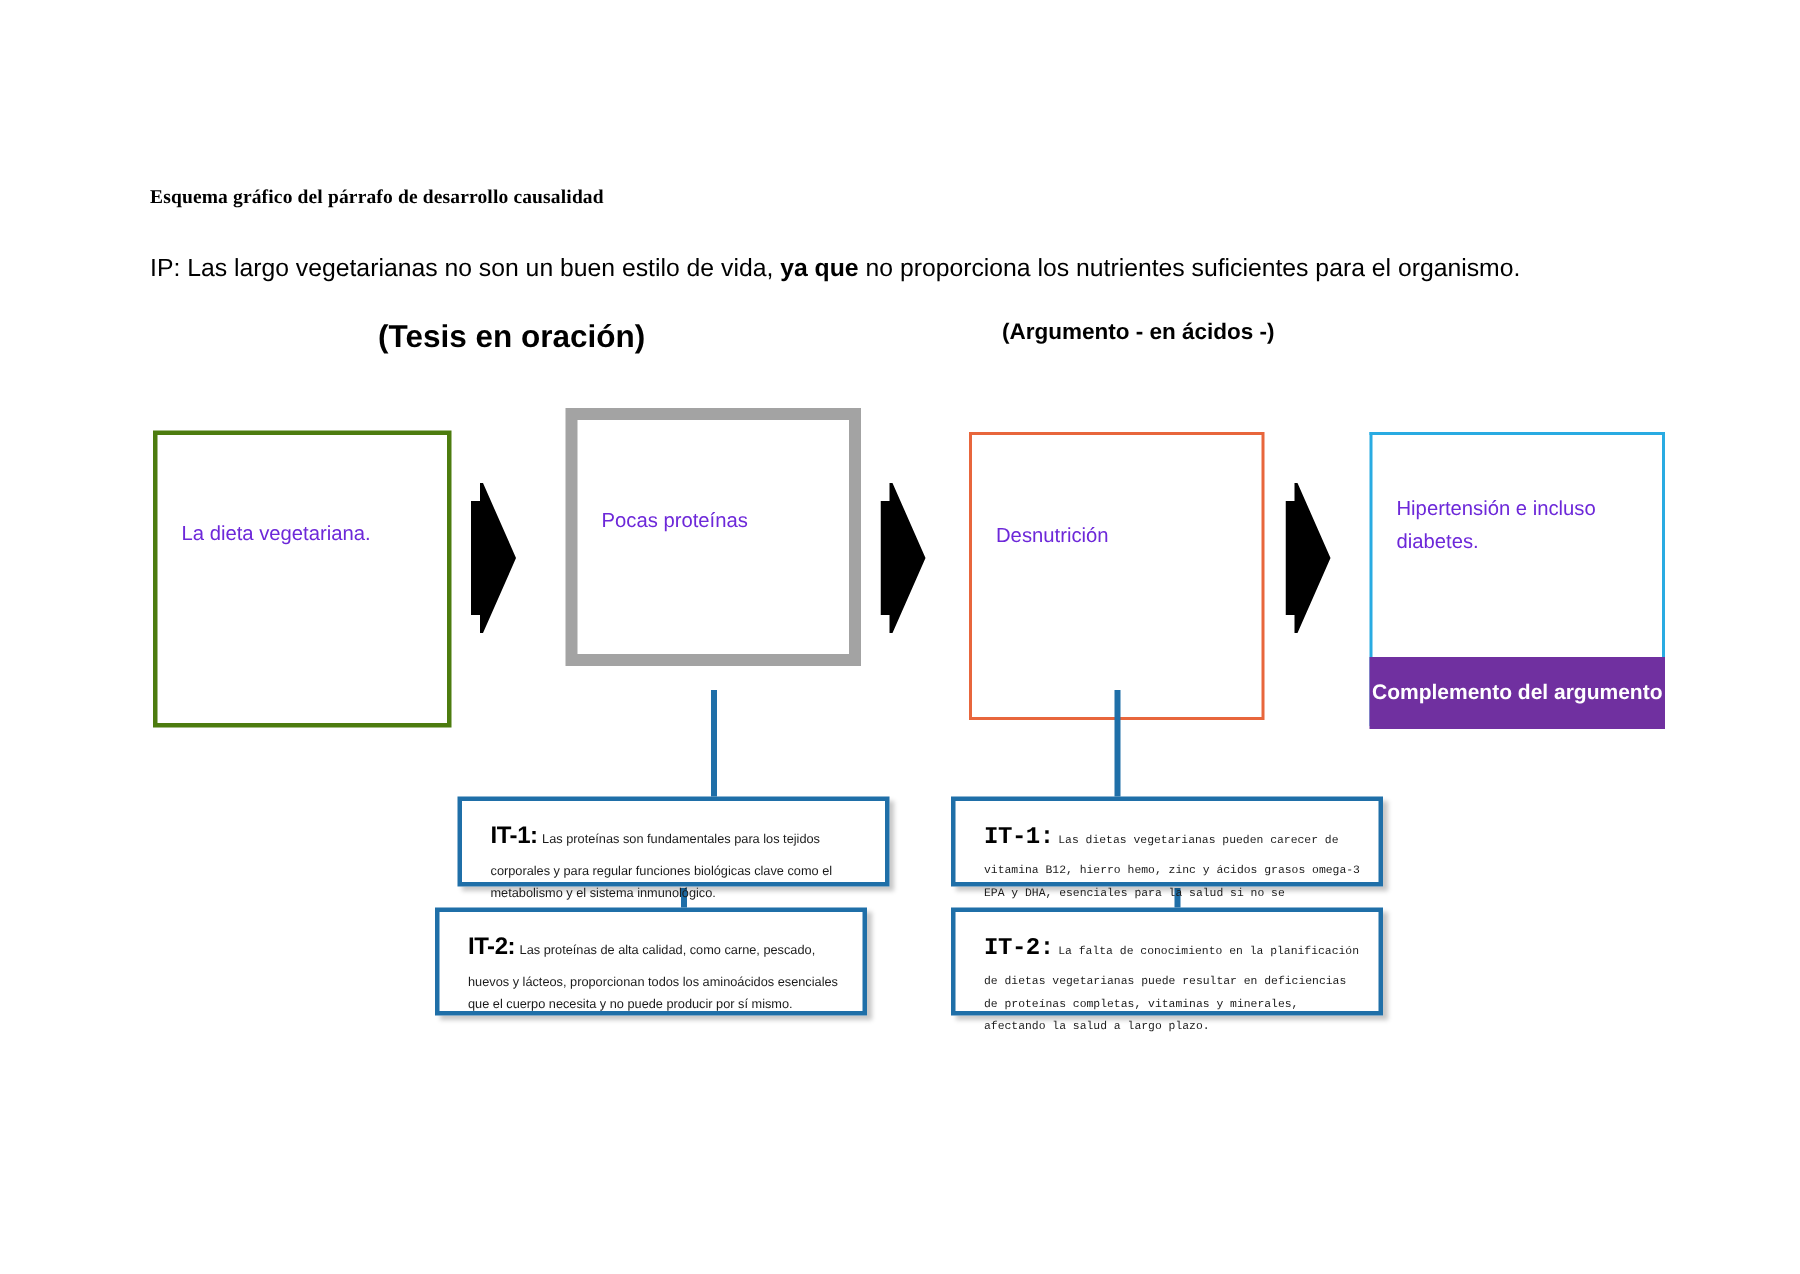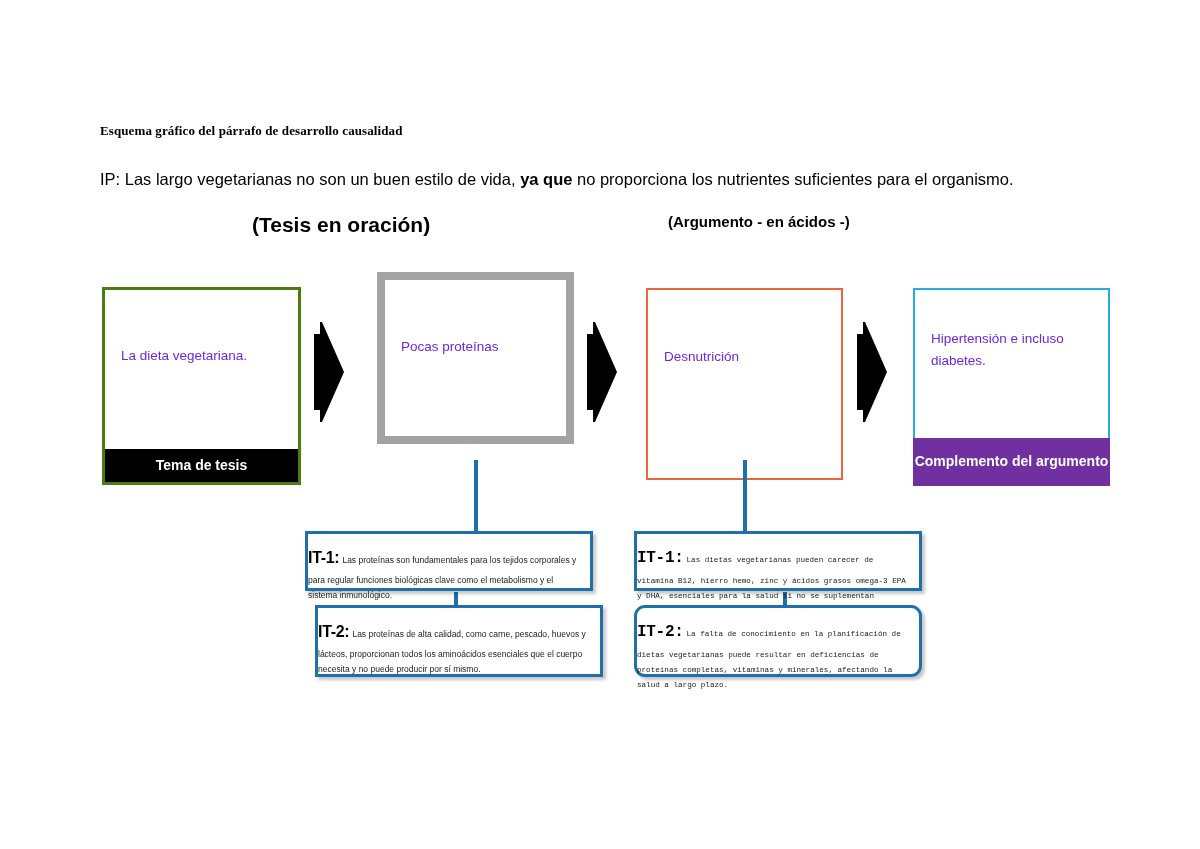--- a/index.html
+++ b/index.html
@@ -157,57 +157,56 @@
   #conn-left-mid   { left: 454px; top: 592px; height: 14px; }
   #conn-right-mid  { left: 783px; top: 592px; height: 14px; }
 
   
   .itbox {
     position: absolute;
     box-sizing: border-box;
     background: #ffffff;
     border: 3px solid #1F6FA8;
     box-shadow: 3px 3px 3px rgba(0,0,0,0.22);
-    padding: 9px 11px 7px 0;
+    padding: 9px 11px 7px 19px;
   }
   .itbox .it-line {
     font-size: 8.5px;
     line-height: 1.85;
     color: #1a1a1a;
     text-align: left;
   }
   .itbox .it-tag {
     font-size: 16px;
     font-weight: bold;
     letter-spacing: -0.3px;
     color: #000000;
     margin-right: 3px;
   }
   #it1-left  { left: 305px; top: 531px; width: 288px; height: 60px; }
-  #it2-left  { left: 315px; top: 605px; width: 288px; height: 72px; }
+  #it2-left  { left: 290px; top: 605px; width: 288px; height: 72px; }
   #it1-right { left: 634px; top: 531px; width: 288px; height: 60px; }
-  #it2-right { left: 634px; top: 605px; width: 288px; height: 72px; border-radius: 11px; }
+  #it2-right { left: 634px; top: 605px; width: 288px; height: 72px; }
 
   #it1-right .it-line, #it2-right .it-line { font-size: 7.6px; line-height: 1.95; font-family: Liberation Mono, monospace; }
 </style>
 </head>
 <body>
 
 <div id="doc-title">Esquema gráfico del párrafo de desarrollo causalidad</div>
 
 <div id="ip-line">
   <span>IP: Las largo vegetarianas no son un buen estilo de vida, </span><span class="bold">ya que</span><span> no proporciona los nutrientes suficientes para el organismo.</span>
 </div>
 
 <div id="label-tesis">(Tesis en oración)</div>
 <div id="label-argumento">(Argumento - en ácidos -)</div>
 
 <div class="mainbox" id="box-tema">
   <div class="bodytext">La dieta vegetariana.</div>
-  <div class="footerbar">Tema de tesis</div>
 </div>
 
 <div class="chevron" id="arrow-1">
   <svg viewBox="0 0 38 112" preserveAspectRatio="none" aria-hidden="true">
     <polygon points="8,6 30,56 8,106 6,106 6,94 0,94 0,18 6,18 6,6" fill="#000000"></polygon>
   </svg>
 </div>
 
 <div class="mainbox" id="box-proteinas">
   <div class="bodytext">Pocas proteínas</div>

